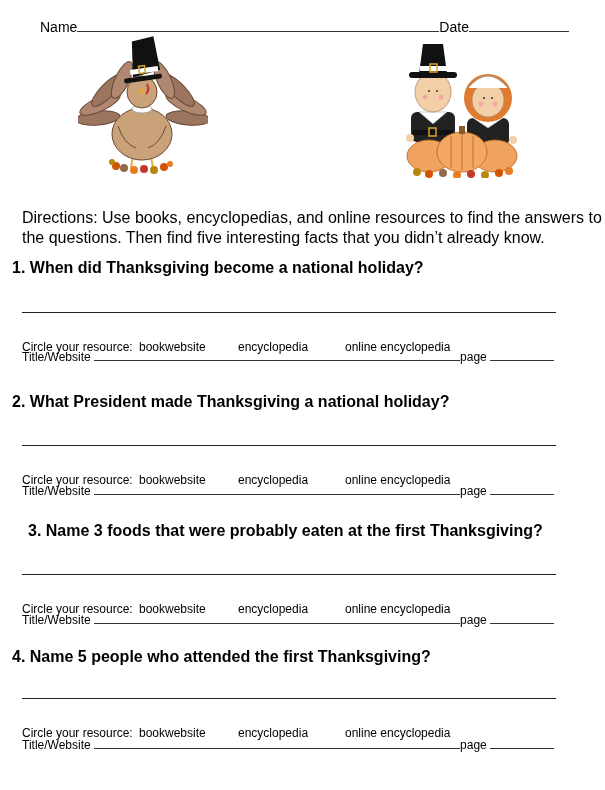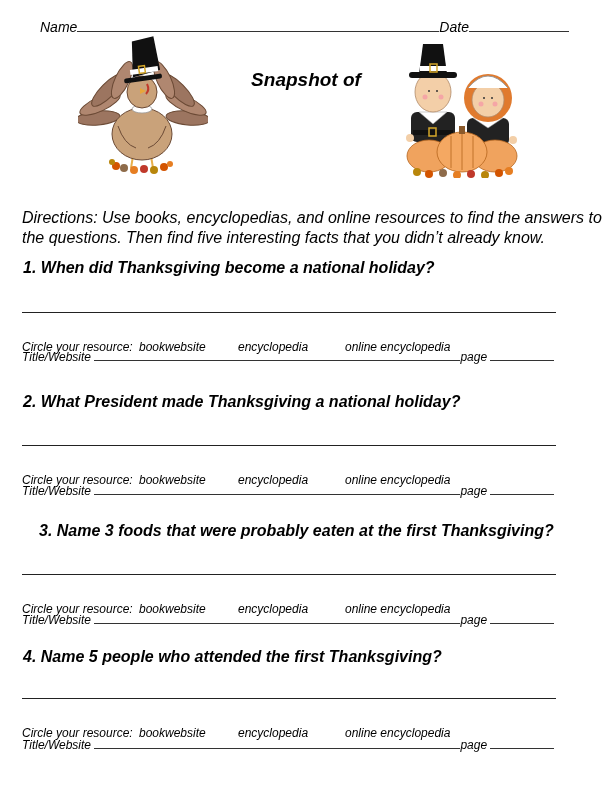--- a/index.html
+++ b/index.html
@@ -1,24 +1,24 @@
 <!DOCTYPE html>
 <html><head>
   <meta charset="utf-8">
   <style>
     html, body { margin: 0; padding: 0; background: #ffffff; }
     body { width: 605px; height: 790px; position: relative; overflow: hidden;
            font-family: "Liberation Sans", sans-serif; color: #000; }
-    .abs { position: absolute; white-space: nowrap; font-style: italic; }
+    .abs { position: absolute; white-space: nowrap; }
     .uline { display: inline-block; border-bottom: 1px solid #333; vertical-align: baseline; }
     .name-row { top: 19px; left: 40px; font-size: 14px; }
     .title { top: 68px; left: 226px; width: 160px; text-align: center;
              font-weight: bold; font-size: 19px; line-height: 24px; }
     .directions { top: 180px; left: 22px; font-size: 16px; line-height: 20px; white-space: normal; width: 580px; margin-top: 28px; }
-    .question { left: 23px; font-weight: bold; font-size: 16px; }
+    .question { left: 12px; font-weight: bold; font-size: 16px; }
     .answer-line { left: 22px; width: 534px; height: 0; border-top: 1.5px solid #222; }
     .resource-row { left: 22px; font-size: 12px; }
     .resource-row span { position: absolute; top: 0; margin-top: 16px; }
     .title-row { left: 22px; font-size: 12px; }
     .svgart { position: absolute; }
   </style>
 </head>
 <body>
 
 <div class="abs name-row">
@@ -62,21 +62,20 @@
     <circle cx="56" cy="134" r="4" fill="#e67e22"></circle>
       <circle cx="66" cy="133" r="4" fill="#c0392b"></circle>
     <circle cx="76" cy="134" r="4" fill="#b8860b"></circle>
       <circle cx="86" cy="131" r="4" fill="#d35400"></circle>
     <circle cx="92" cy="128" r="3" fill="#e67e22"></circle>
       <circle cx="34" cy="126" r="3" fill="#b8860b"></circle>
   </g>
 </svg>
 
 <div class="abs title">
-  <div>Snapshot of</div>
 </div>
 
 <svg class="svgart" style="left:405px;top:42px;" width="115" height="136" viewBox="0 0 115 136">
 
   <rect x="6" y="70" width="44" height="30" rx="6" fill="#222"></rect>
   <path d="M14 70 L28 82 L42 70 Z" fill="#fff" stroke="#999" stroke-width="0.5"></path>
   <rect x="8" y="88" width="40" height="5" fill="#111"></rect>
   <rect x="24" y="86" width="7" height="8" fill="none" stroke="#d4a62a" stroke-width="1.5"></rect>
   <circle cx="5" cy="96" r="4" fill="#f3cfa8"></circle>
 

